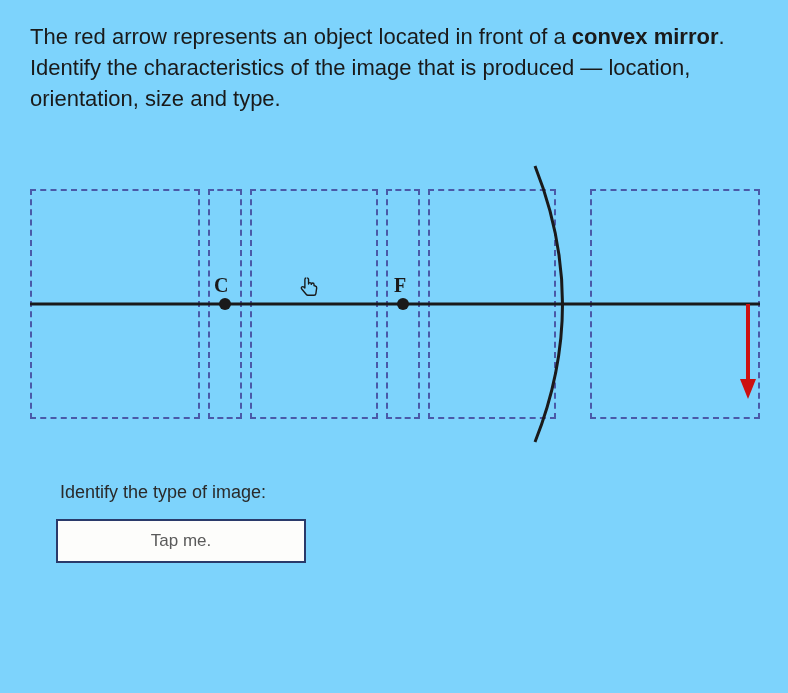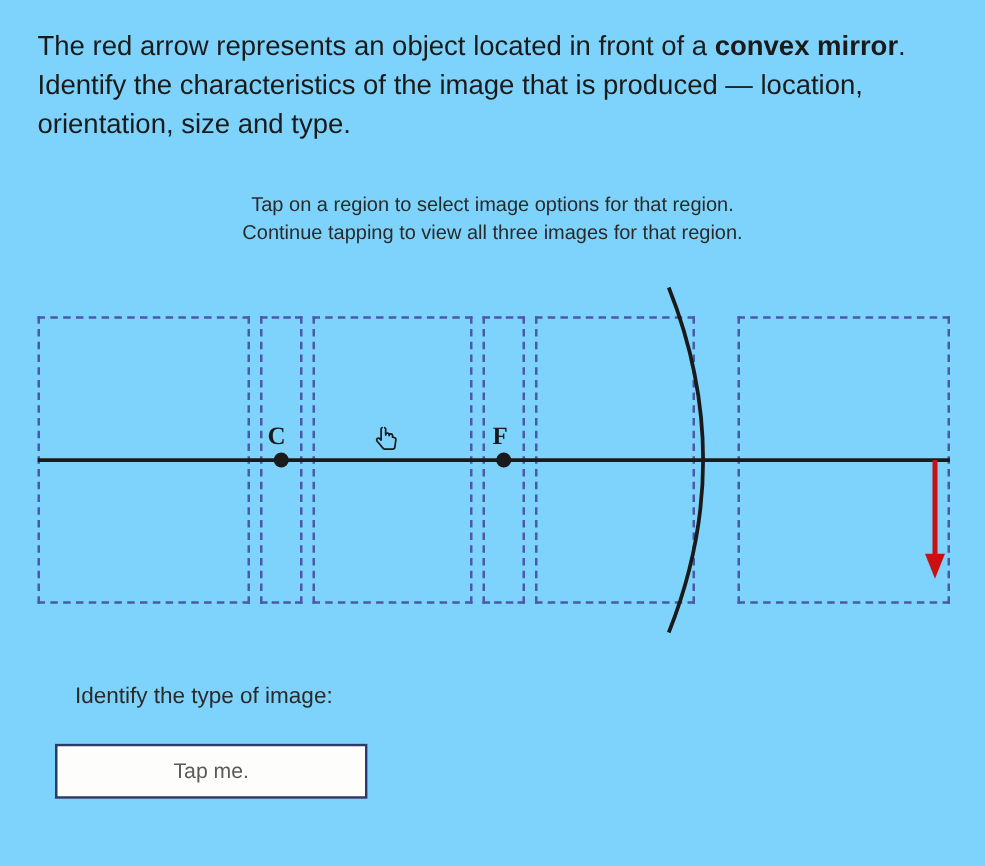--- a/index.html
+++ b/index.html
@@ -58,48 +58,44 @@
     .cursor-icon {
       position: absolute;
       width: 22px;
       height: 26px;
       pointer-events: none;
     }
     .prompt-label {
       font-size: 18px;
       color: #2a2a2a;
       margin-left: 30px;
-      margin-bottom: 28px;
+      margin-bottom: 16px;
     }
     .tap-button {
       display: block;
       width: 250px;
-      margin-left: 14px;
+      margin-left: 26px;
       padding: 10px 0;
       background: #fdfdfb;
       border: 2px solid #2a3a6a;
       color: #5a5a5a;
       font-size: 17px;
       text-align: center;
       cursor: pointer;
       font-family: inherit;
     }
   </style>
 </head>
 <body>
 
 <div class="page">
   <p class="question-text">
     <span>The red arrow represents an object located in front of a </span><span class="bold">convex mirror</span><span>. Identify the characteristics of the image that is produced — location, orientation, size and type.</span>
   </p>
 
-  <p class="instruction">
-    <span>Tap on a region to select image options for that region.</span><br>
-    <span>Continue tapping to view all three images for that region.</span>
-  </p>
 
   <div class="diagram-wrap">
 
     <div class="region" style="left:0px; top:35px; width:170px; height:230px;"></div>
     <div class="region" style="left:178px; top:35px; width:34px; height:230px;"></div>
     <div class="region" style="left:220px; top:35px; width:128px; height:230px;"></div>
     <div class="region" style="left:356px; top:35px; width:34px; height:230px;"></div>
     <div class="region" style="left:398px; top:35px; width:128px; height:230px;"></div>
     <div class="region" style="left:560px; top:35px; width:170px; height:230px;"></div>
 

